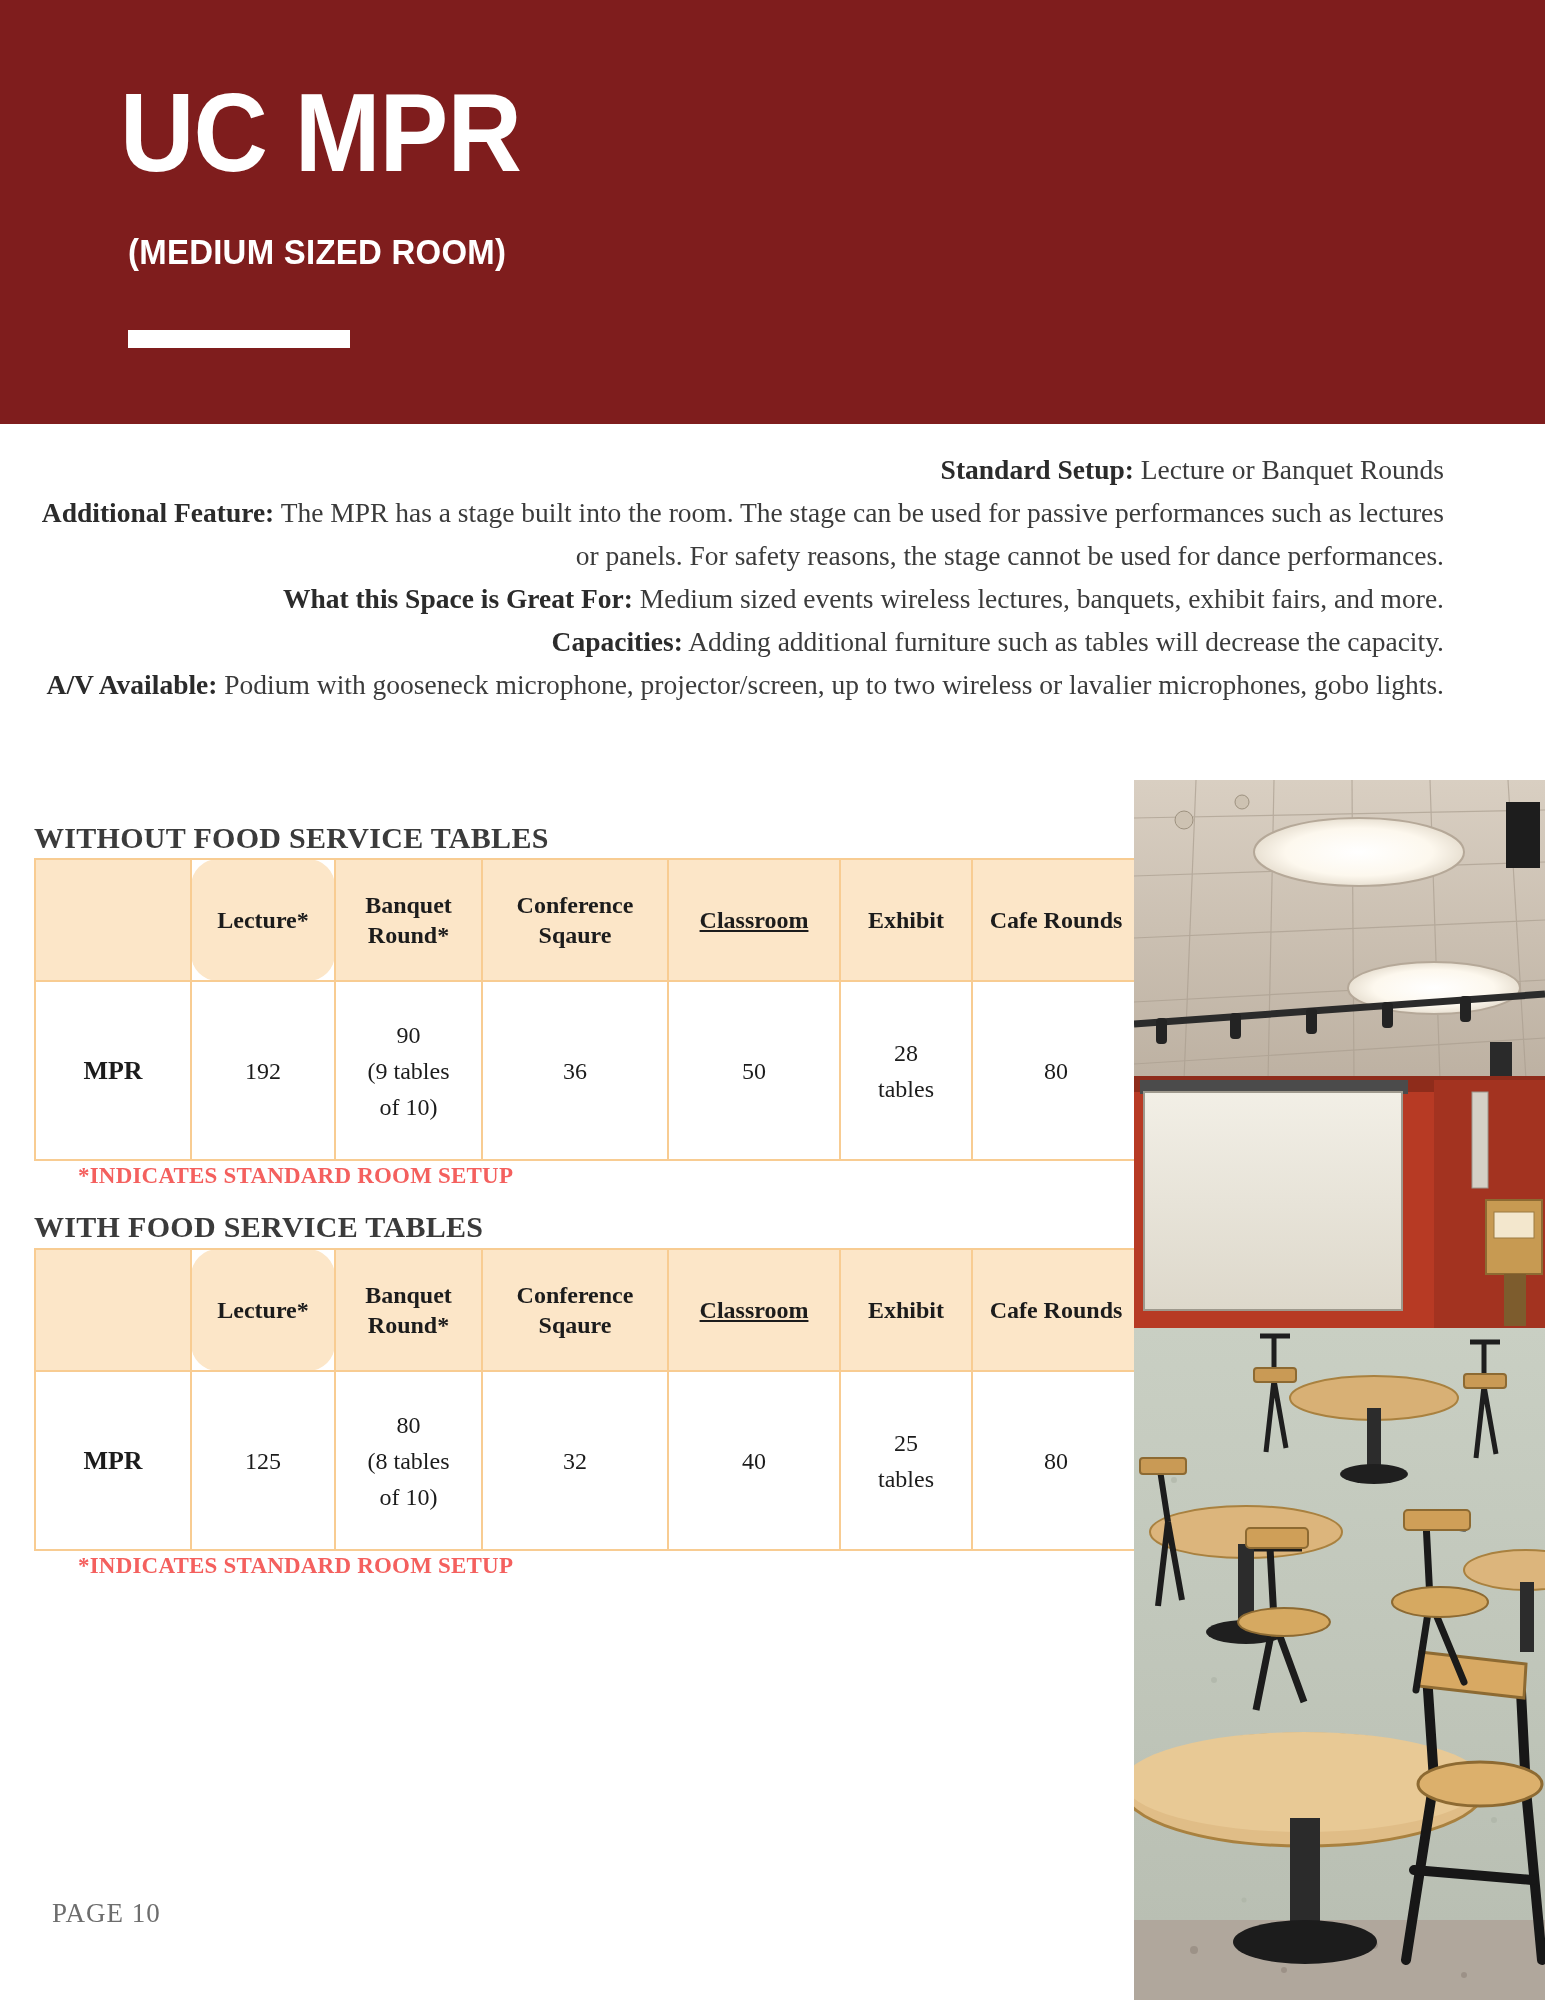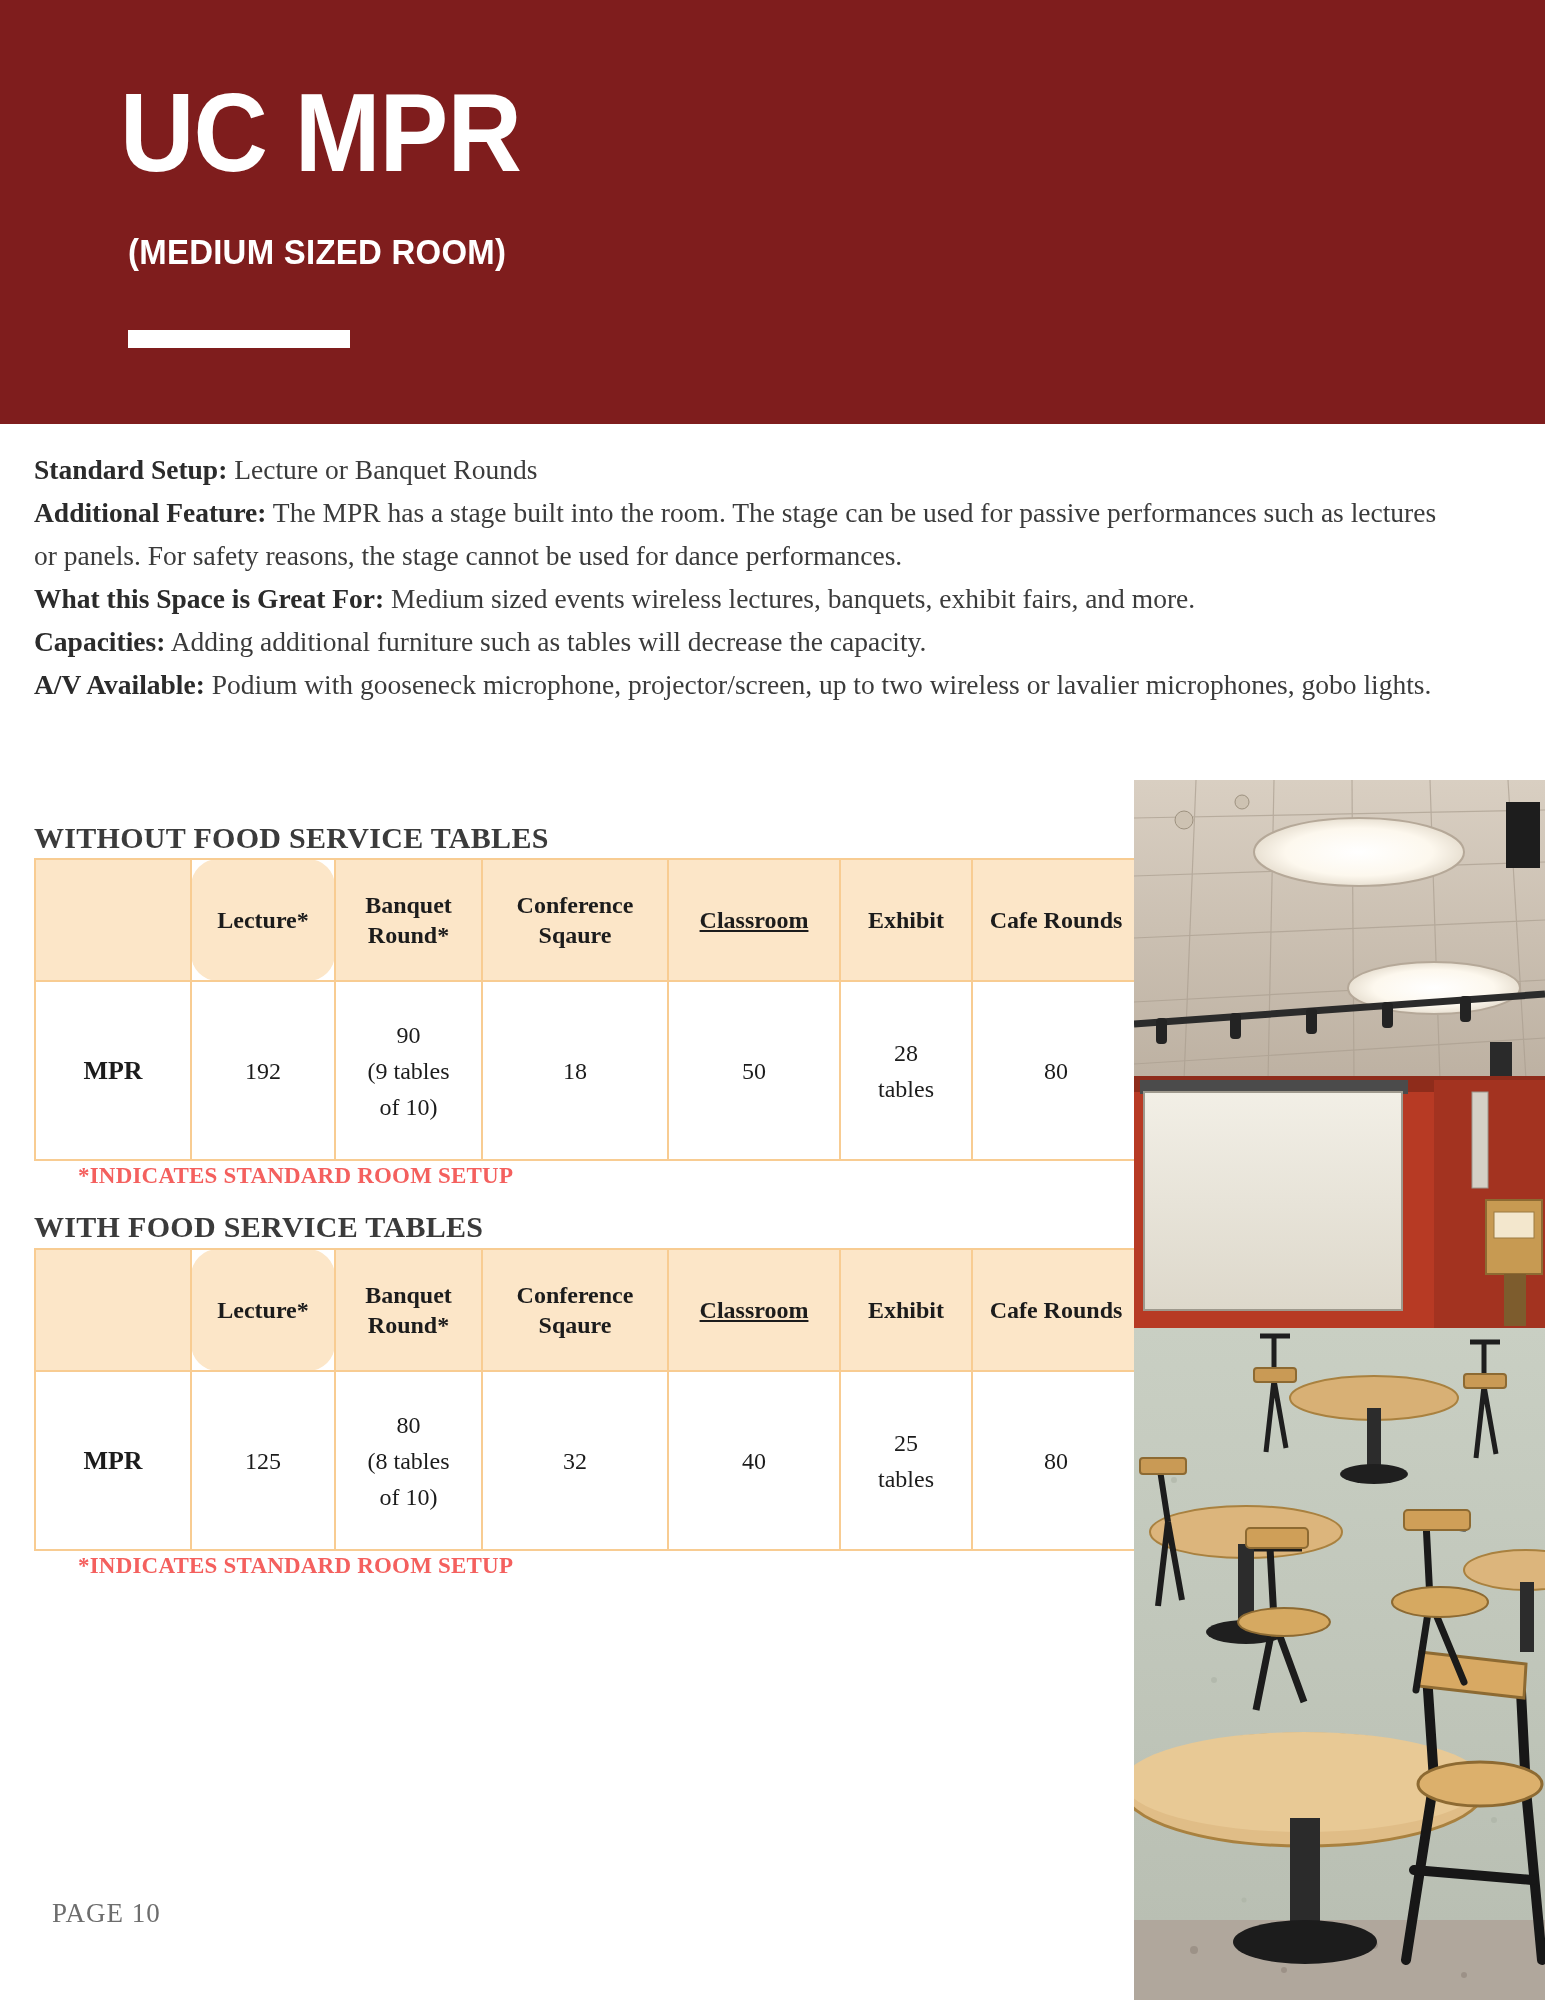--- a/index.html
+++ b/index.html
@@ -40,21 +40,21 @@
     position:absolute;left:128px;top:330px;
     width:222px;height:18px;background:#ffffff;
   }
   
   .body-text{
     position:absolute;left:34px;top:448px;width:1410px;
     font-size:27.5px;
     line-height:43px;
     color:#3b3b3b;
   }
-  .body-text p{margin:0;}
+  .body-text p{margin:0;text-align:right;}
   .body-text b{font-weight:bold;color:#2b2b2b;}
   
   .sec-head{
     position:absolute;left:34px;
     font-size:30px;font-weight:bold;letter-spacing:0.3px;
     color:#3b3b3b;
   }
   #sec-head-1{top:821px;}
   #sec-head-2{top:1210px;}
   
@@ -156,21 +156,21 @@
       <th class="col-class">Classroom</th>
       <th class="col-exhibit">Exhibit</th>
       <th class="col-cafe">Cafe Rounds</th>
     </tr>
   </thead>
   <tbody>
     <tr>
       <td class="c-room">MPR</td>
       <td class="red">192</td>
       <td class="red">90<br>(9 tables<br>of 10)</td>
-      <td>18</td>
+      <td>36</td>
       <td>50</td>
       <td>28<br>tables</td>
       <td>80</td>
     </tr>
   </tbody>
 </table>
 
 <div class="note" id="note-1">*INDICATES STANDARD ROOM SETUP</div>
 
 <div class="sec-head" id="sec-head-2">WITH FOOD SERVICE TABLES</div>

